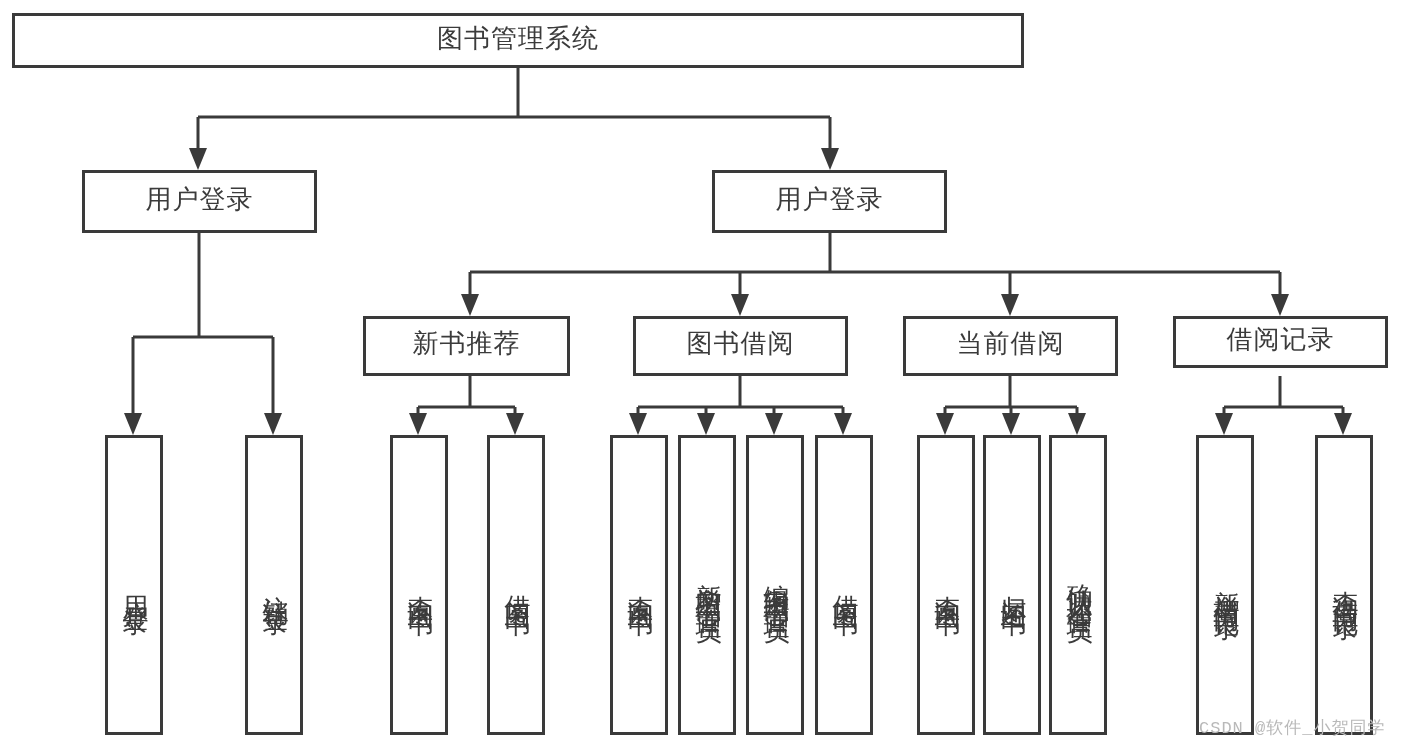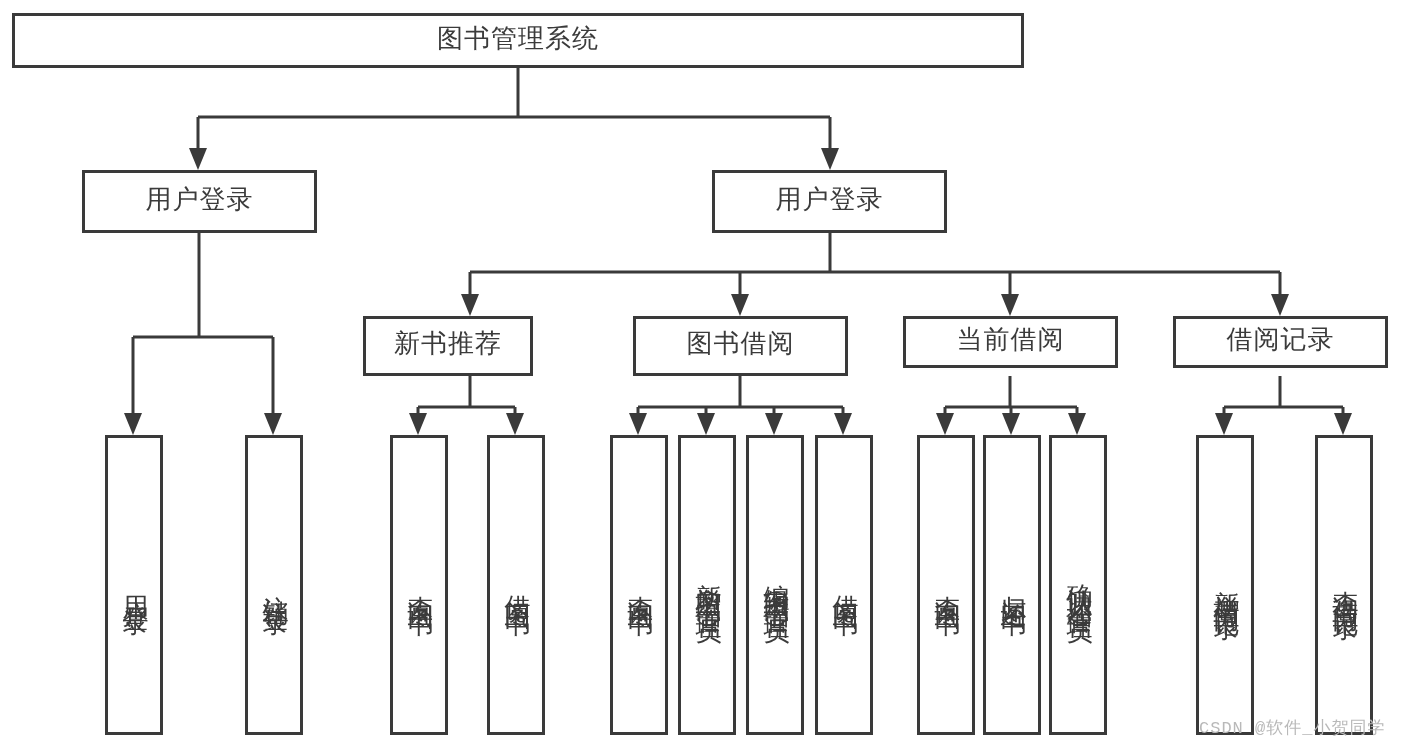--- a/index.html
+++ b/index.html
@@ -95,23 +95,23 @@
     <path d="M1280 376 V407 M1224 407 H1343 M1224 407 V415 M1343 407 V415"></path>
     <polygon points="1215,413 1233,413 1224,435"></polygon>
     <polygon points="1334,413 1352,413 1343,435"></polygon>
   </svg>
 
   <div class="box hbox" style="left:12px;top:13px;width:1012px;height:55px">图书管理系统</div>
 
   <div class="box hbox" style="left:82px;top:170px;width:235px;height:63px">用户登录</div>
   <div class="box hbox" style="left:712px;top:170px;width:235px;height:63px">用户登录</div>
 
-  <div class="box hbox" style="left:363px;top:316px;width:170px;height:60px">新书推荐</div>
+  <div class="box hbox" style="left:363px;top:316px;width:207px;height:60px">新书推荐</div>
   <div class="box hbox" style="left:633px;top:316px;width:215px;height:60px">图书借阅</div>
-  <div class="box hbox" style="left:903px;top:316px;width:215px;height:52px">当前借阅</div>
+  <div class="box hbox" style="left:903px;top:316px;width:215px;height:60px">当前借阅</div>
   <div class="box hbox" style="left:1173px;top:316px;width:215px;height:52px">借阅记录</div>
 
   <div class="box vbox" style="left:105px">用户登录</div>
   <div class="box vbox" style="left:245px">注销登录</div>
 
   <div class="box vbox" style="left:390px">查询图书</div>
   <div class="box vbox" style="left:487px">借阅图书</div>
 
   <div class="box vbox" style="left:610px">查询图书</div>
   <div class="box vbox" style="left:678px">新增图书（管理员）</div>

